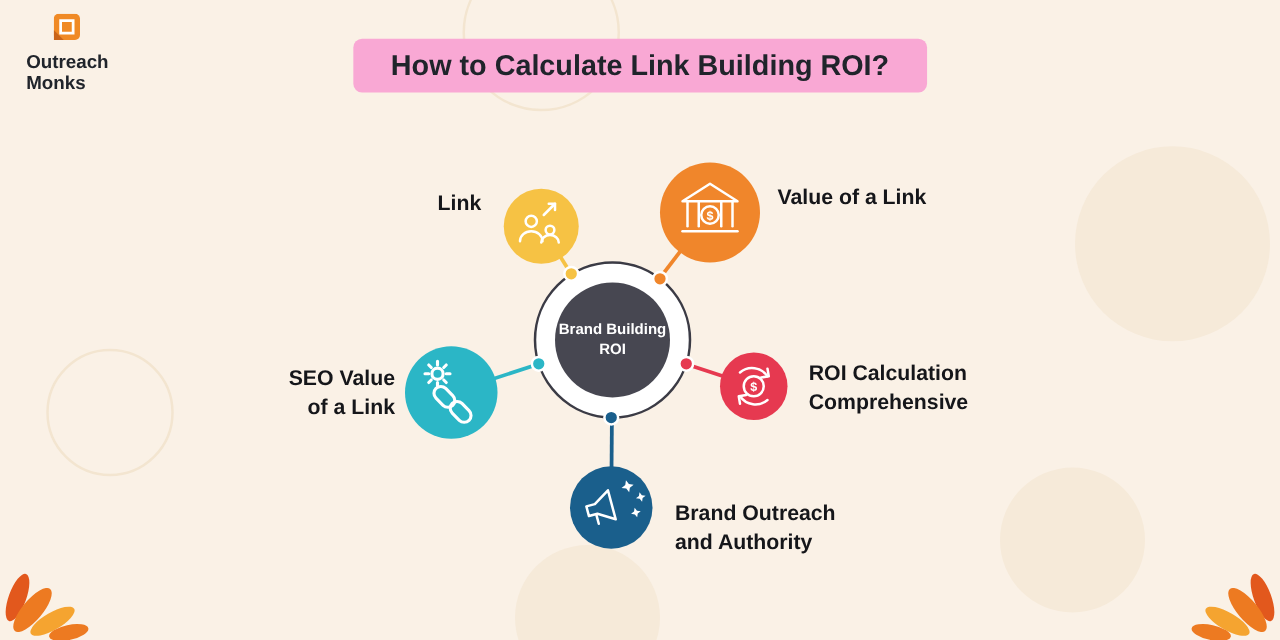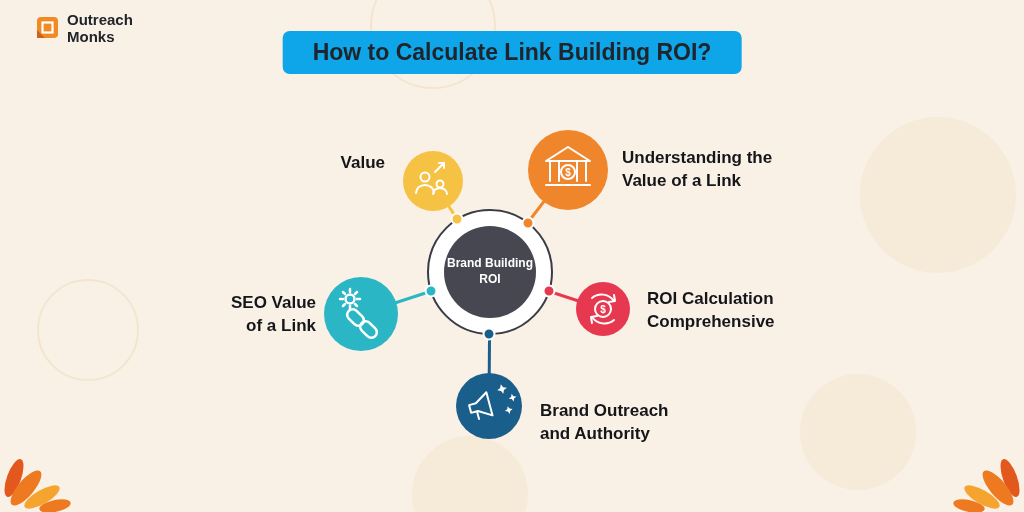--- a/index.html
+++ b/index.html
@@ -3,26 +3,26 @@
 <meta charset="utf-8">
 <style>
   html,body { margin:0; padding:0; }
   body {
     width:1024px; height:512px; position:relative; overflow:hidden;
     background:#FAF1E6;
     font-family:"Liberation Sans", sans-serif;
   }
   .stage-svg { position:absolute; left:0; top:0; width:1024px; height:512px; }
   .logo {
-    position:absolute; left:37px; top:11px; display:flex; align-items:center; gap:8px; z-index:3;
+    position:absolute; left:21px; top:11px; display:flex; align-items:center; gap:8px; z-index:3;flex-direction:column;
   }
   .logo-text { font-weight:700; font-size:15px; line-height:17px; color:#20242B; }
   .title-pill {
     position:absolute; top:31px; left:50%; transform:translateX(-50%);
-    background:#0ea5e9; border-radius:7px; padding:8px 30px;
+    background:#f9a8d4; border-radius:7px; padding:8px 30px;
     font-size:23px; font-weight:700; color:#20242B; white-space:nowrap; z-index:3;
   }
   .node-label {
     position:absolute; z-index:3; font-weight:700; font-size:17px;
     color:#15161A; line-height:23px;
   }
   .node-label span { display:block; }
   .align-right { text-align:right; }
   .hub-label {
     position:absolute; left:440px; top:255px; width:100px; z-index:3;
@@ -133,25 +133,24 @@
 </div>
 
 <div class="title-pill">How to Calculate Link Building ROI?</div>
 
 <div class="hub-label">
   <span>Brand Building</span>
   <span>ROI</span>
 </div>
 
 <div class="node-label align-right" style="right:639px; top:151px;">
-  <span>Value</span>
+  <span>Link</span>
 </div>
 
 <div class="node-label" style="left:622px; top:146px;">
-  <span>Understanding the</span>
   <span>Value of a Link</span>
 </div>
 
 <div class="node-label align-right" style="right:708px; top:291px;">
   <span>SEO Value</span>
   <span>of a Link</span>
 </div>
 
 <div class="node-label" style="left:647px; top:287px;">
   <span>ROI Calculation</span>

